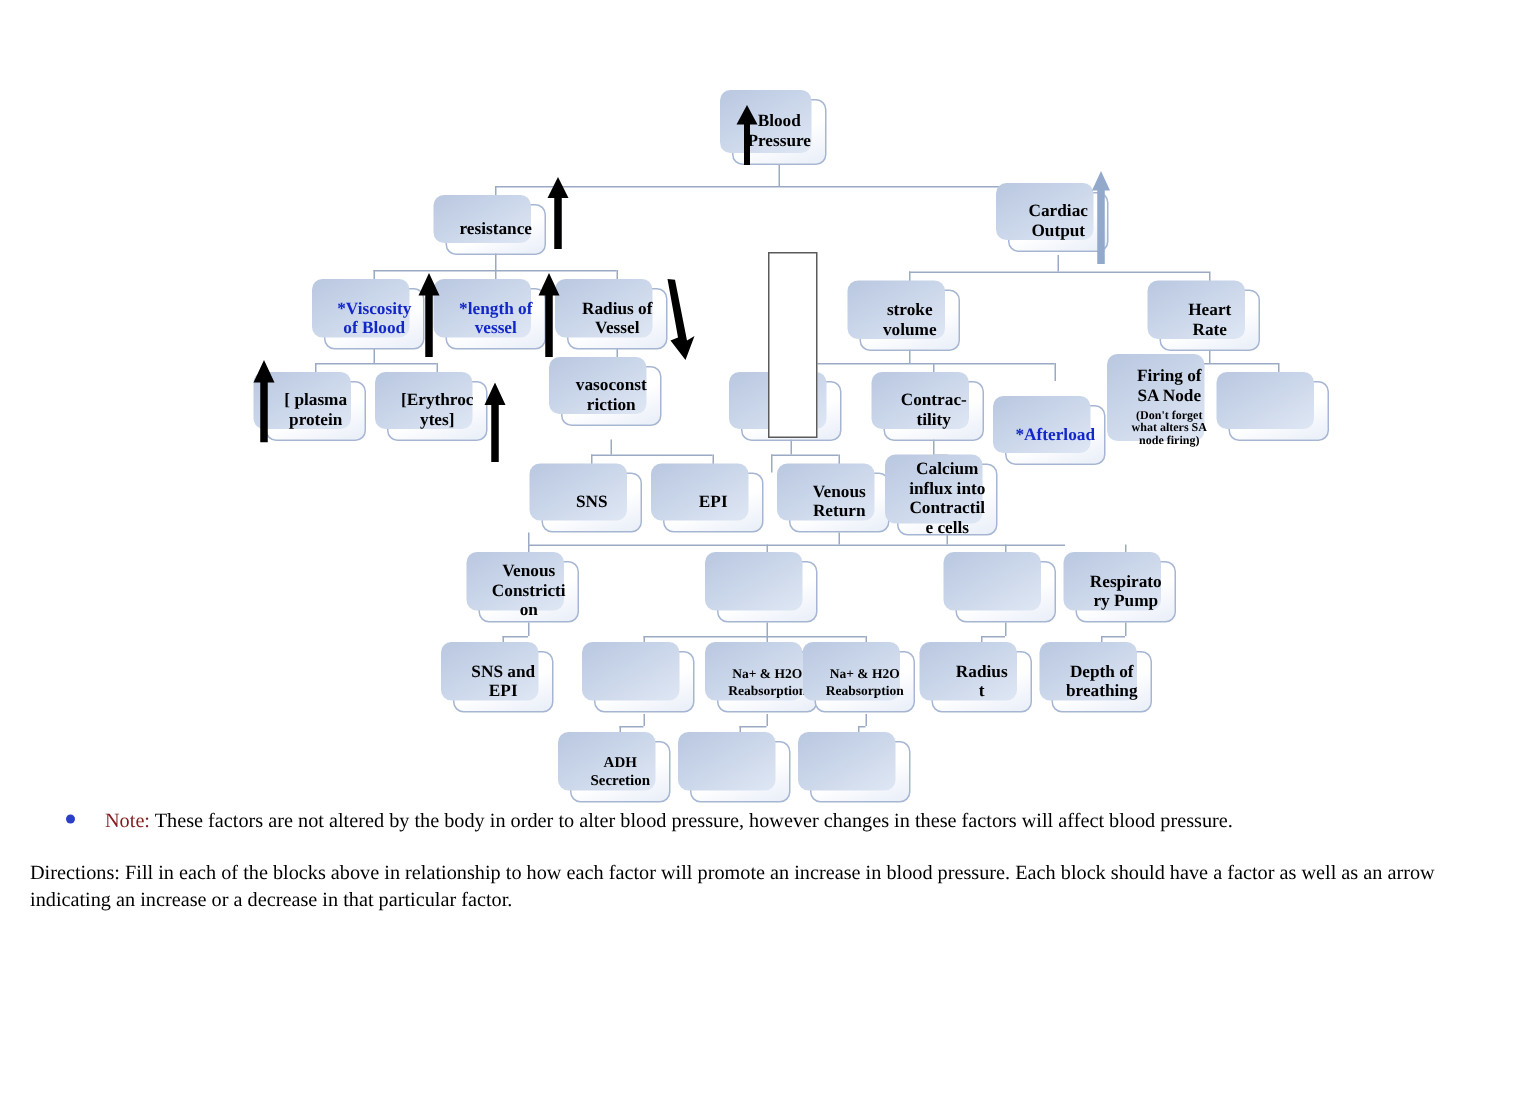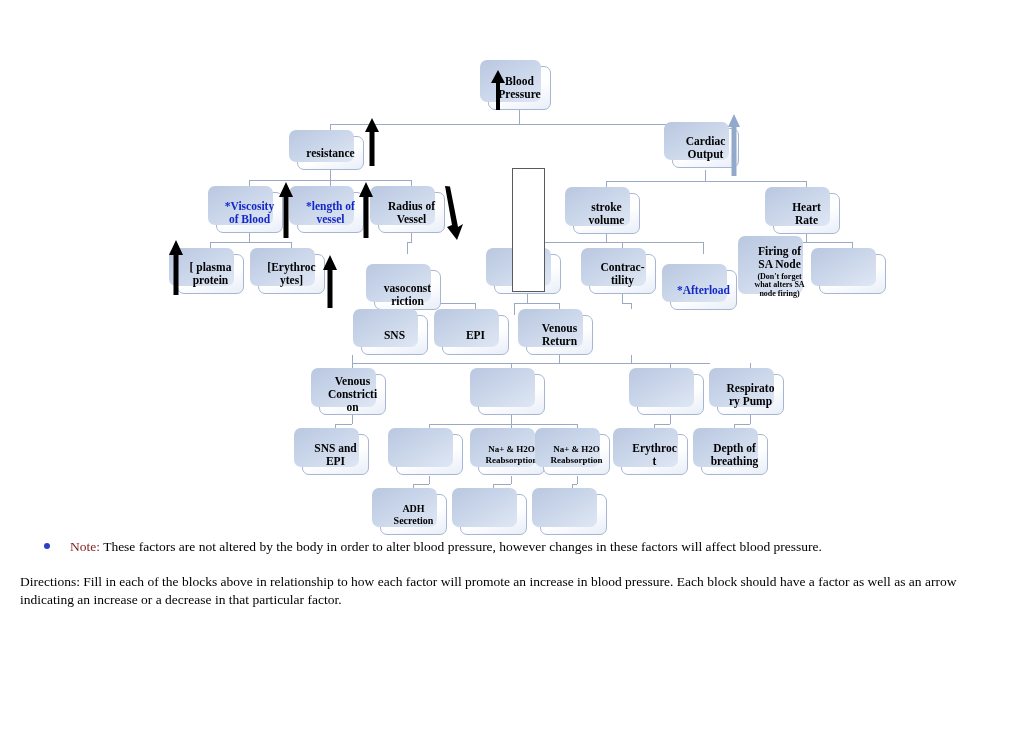--- a/index.html
+++ b/index.html
@@ -217,21 +217,21 @@
     </span>
   </div>
 
   <div class="node" style="left:258px;top:254px;width:67px;height:40px;">
     <span>
       <span>[Erythroc</span>
       <span>ytes]</span>
     </span>
   </div>
 
-  <div class="node" style="left:374px;top:270px;width:67px;height:40px;align-items:flex-end;">
+  <div class="node" style="left:374px;top:244px;width:67px;height:40px;">
     <span>
       <span>vasoconst</span>
       <span>riction</span>
     </span>
   </div>
 
   <div class="node" style="left:494px;top:254px;width:67px;height:40px;">
       <span></span>
     </div>
 
@@ -266,20 +266,28 @@
     <span>EPI</span>
   </div>
 
   <div class="node" style="left:526px;top:315px;width:67px;height:40px;">
     <span>
       <span>Venous</span>
       <span>Return</span>
     </span>
   </div>
 
+  <div class="node" style="left:598px;top:309px;width:67px;height:48px;">
+    <span>
+      <span>Calcium</span>
+      <span>influx into</span>
+      <span>Contractil</span>
+      <span>e cells</span>
+    </span>
+  </div>
 
   <div class="node" style="left:319px;top:374px;width:67px;height:41px;">
     <span>
       <span>Venous</span>
       <span>Constricti</span>
       <span>on</span>
     </span>
   </div>
 
   <div class="node" style="left:478px;top:374px;width:67px;height:41px;">
@@ -317,21 +325,21 @@
 
   <div class="node" style="left:543px;top:434px;width:67px;height:41px;font-size:9px;">
     <span>
       <span>Na+ &amp; H2O</span>
       <span>Reabsorption</span>
     </span>
   </div>
 
   <div class="node" style="left:621px;top:434px;width:67px;height:41px;">
     <span>
-      <span>Erythroc</span>
+      <span>Radius</span>
       <span>t</span>
     </span>
   </div>
 
   <div class="node" style="left:701px;top:434px;width:67px;height:41px;">
     <span>
       <span>Depth of</span>
       <span>breathing</span>
     </span>
   </div>

